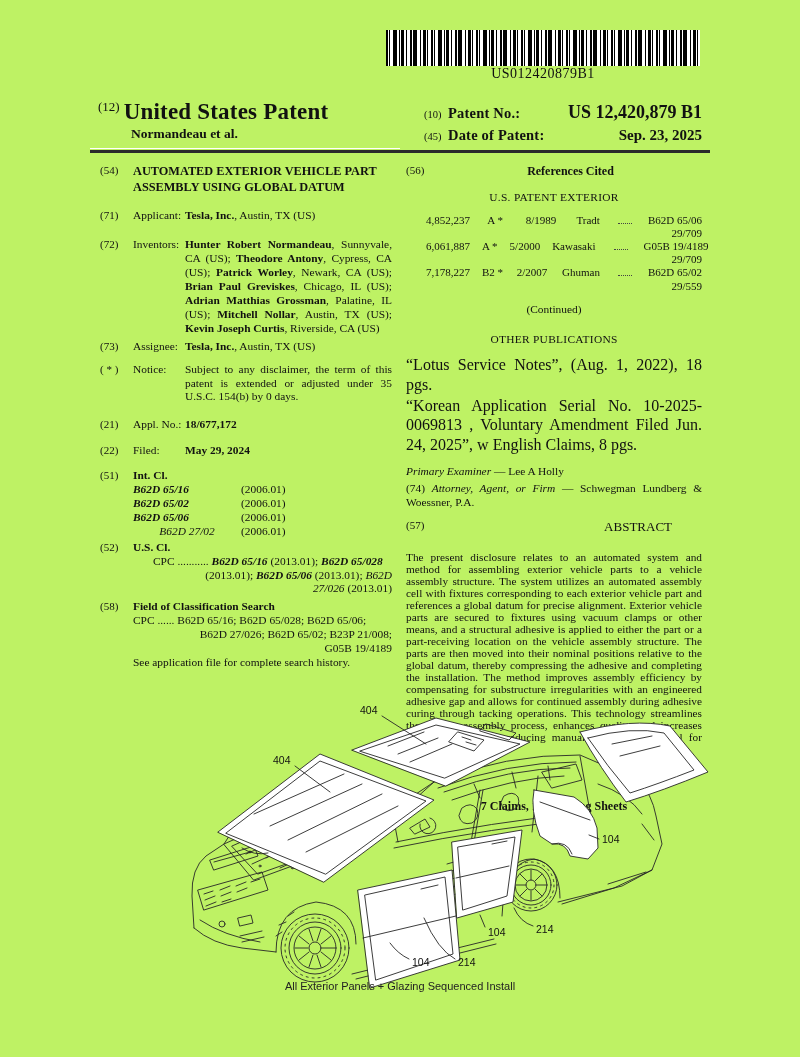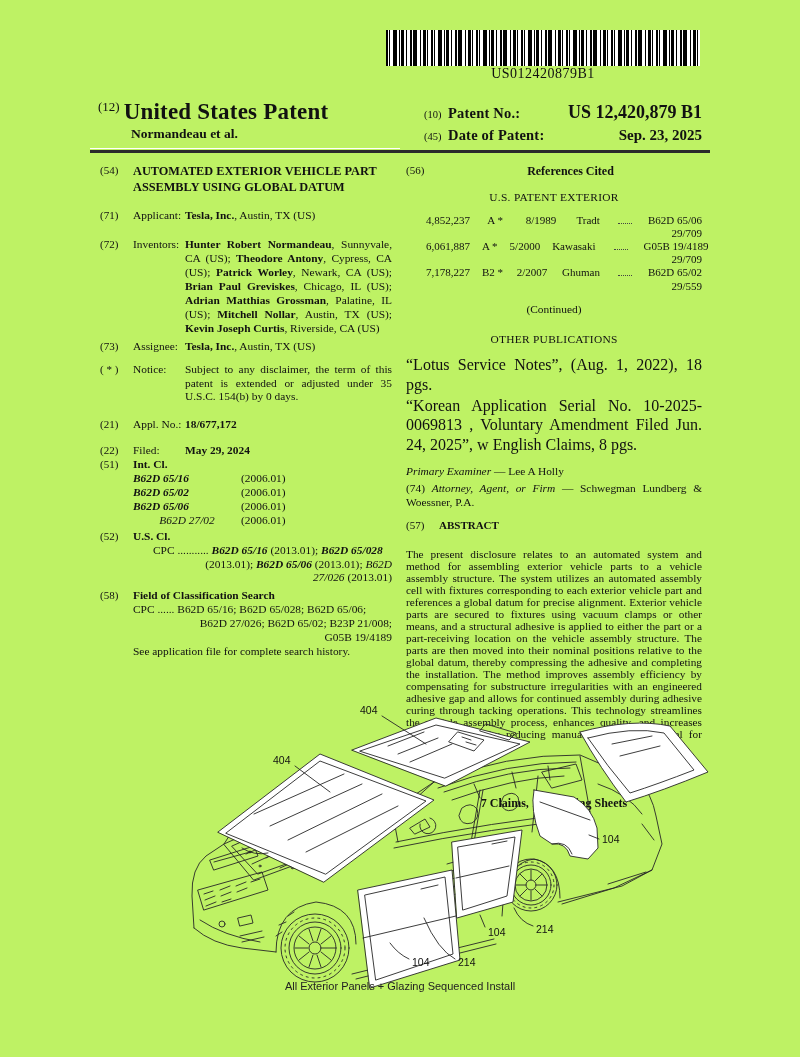--- a/index.html
+++ b/index.html
@@ -31,40 +31,40 @@
   .col-l{position:absolute;left:100px;top:164px;width:292px;font-size:11.4px;line-height:1.22;}
   .col-r{position:absolute;left:406px;top:164px;width:296px;font-size:11.4px;line-height:1.22;}
   .bib{display:grid;grid-template-columns:33px 52px 1fr;column-gap:0;}
   .bib2{display:grid;grid-template-columns:33px 1fr;}
   .num{font-size:11px;}
   .b{font-weight:bold;}
   .i{font-style:italic;text-align:center;}
   .bi{font-weight:bold;font-style:italic;}
   .just{text-align:justify;}
   .mb14{margin-bottom:14px;} .mb15{margin-bottom:15px;} .mb12{margin-bottom:12px;}
-  .mb9{margin-bottom:9px;} .mb4{margin-bottom:4px;} .mb11{}
+  .mb9{margin-bottom:9px;} .mb4{margin-bottom:4px;} .mb11{margin-bottom:11px;}
   .icl-row{display:grid;grid-template-columns:108px auto;}
   .cpc-right{text-align:right;}
   .indent{padding-left:20px;}
   
   .c-head{text-align:center;font-weight:bold;font-size:12px;margin-bottom:10px;}
   .c-sub{text-align:center;font-size:11.4px;margin-bottom:9px;letter-spacing:.3px;}
   .ref-table{padding-left:20px;margin-bottom:2px;}
   .ref-row{display:flex;align-items:baseline;white-space:nowrap;font-size:11px;gap:12px;}
   .rn{width:56px;} .rk{width:30px;text-align:left;} .rd{width:44px;}
   .rnm{padding-right:2px;}
   .rl{flex:1;border-bottom:1.4px dotted #444;margin:0 4px 3px 4px;min-width:14px;}
   .rc{text-align:right;}
   .ref-sub{text-align:right;font-size:11px;line-height:1.18;}
   .continued{text-align:center;margin:10px 0 16px 0;}
   .pub{text-align:justify;margin-bottom:1px;font-size:16px;}
   .exam{margin-top:11px;font-size:11.4px;}
   .att{margin-top:3px;font-size:11.4px;text-align:justify;}
   .abs-head{display:grid;grid-template-columns:33px 1fr;margin-top:9px;margin-bottom:16px;}
-  .abs-head .t{text-align:left;font-weight:bold;font-size:11px;padding-right:30px;}
+  .abs-head .t{text-align:right;font-weight:normal;font-size:13px;padding-right:30px;}
   .abs-text{text-align:justify;font-size:11.3px;line-height:12px;}
   .claims{font-weight:bold;text-align:center;margin-top:44px;font-size:12px;}
   
   .fig{position:absolute;left:90px;top:696px;width:630px;height:295px;}
   .fig svg{display:block;}
   .fig-caption{position:absolute;left:90px;top:980px;width:620px;text-align:center;
     font-family:"Liberation Sans", sans-serif;font-size:11px;color:#222;}
   svg text{font-family:"Liberation Sans", sans-serif;font-size:10.5px;fill:#111;stroke:none;}
 </style>
 </head>

